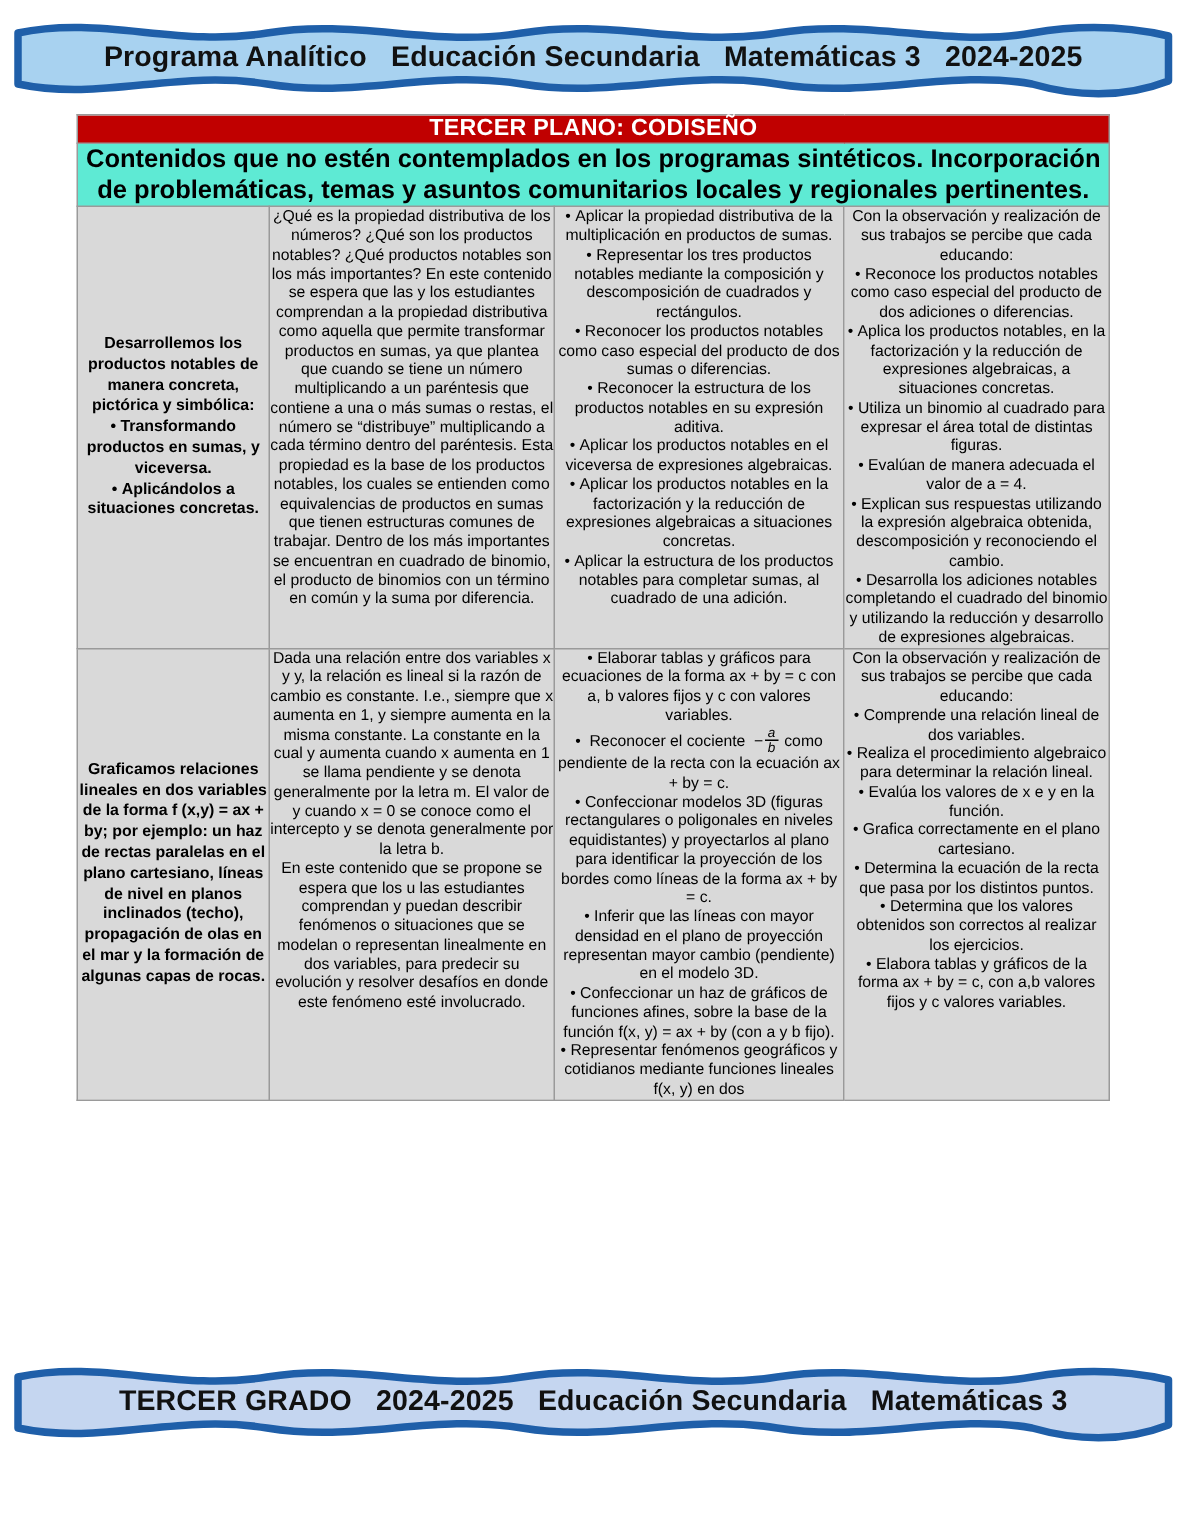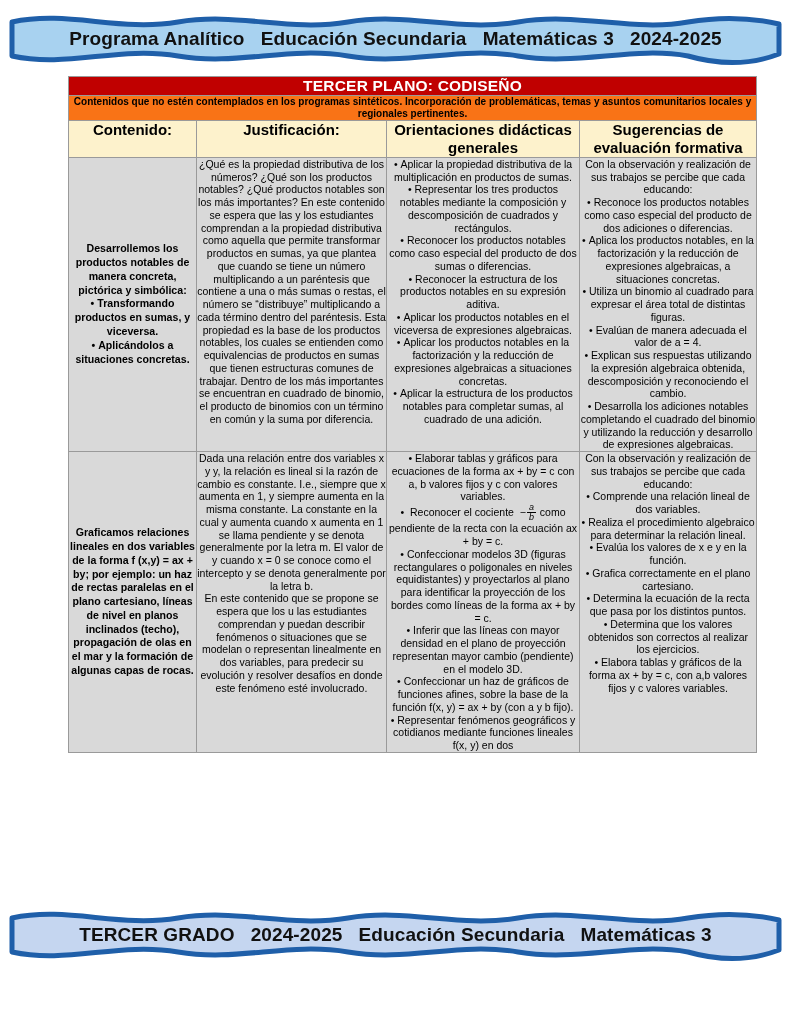--- a/index.html
+++ b/index.html
@@ -43,21 +43,21 @@
     letter-spacing: 0.1px;
     white-space: pre;
     z-index: 2;
   }
   #header-banner { top: 8px; }
   #footer-banner { top: 904px; }
 
   
   .table-wrap {
     position: absolute;
-    left: 68px;
+    left: 51px;
     top: 76px;
     width: 688px;
   }
   table.plan {
     border-collapse: collapse;
     width: 688px;
     table-layout: fixed;
   }
   table.plan td, table.plan th {
     border: 1px solid #9a9a9a;
@@ -68,24 +68,24 @@
     background: #c00000;
     color: #ffffff;
     font-weight: bold;
     font-size: 15.5px;
     text-align: center;
     padding: 4px 2px 5px 2px;
     letter-spacing: 0.2px;
     border: 1px solid #9a1010;
   }
   .subtitle-bar {
-    background: #f97316;
+    background: #5eead4;
     color: #000000;
     font-weight: bold;
-    font-size: 10px;
+    font-size: 17px;
     text-align: center;
     line-height: 1.22;
     padding: 4px 10px 6px 10px;
   }
   th.colhead {
     background: #fdf2cc;
     color: #000000;
     font-weight: bold;
     font-size: 15px;
     text-align: center;
@@ -152,26 +152,20 @@
           <col class="c2">
           <col class="c3">
           <col class="c4">
       </colgroup>
       <tbody>
         <tr>
           <td class="title-bar" colspan="4">TERCER PLANO: CODISEÑO</td>
         </tr>
         <tr>
           <td class="subtitle-bar" colspan="4">Contenidos que no estén contemplados en los programas sintéticos. Incorporación de problemáticas, temas y asuntos comunitarios locales y regionales pertinentes.</td>
-        </tr>
-        <tr>
-          <th class="colhead">Contenido:</th>
-          <th class="colhead">Justificación:</th>
-          <th class="colhead">Orientaciones didácticas generales</th>
-          <th class="colhead">Sugerencias de evaluación formativa</th>
         </tr>
 
         <tr>
           <td class="cell contenido">
             <p>Desarrollemos los productos notables de manera concreta, pictórica y simbólica:</p>
             <ul class="bullet-list">
               <li>Transformando productos en sumas, y viceversa.</li>
               <li>Aplicándolos a situaciones concretas.</li>
             </ul>
           </td>

